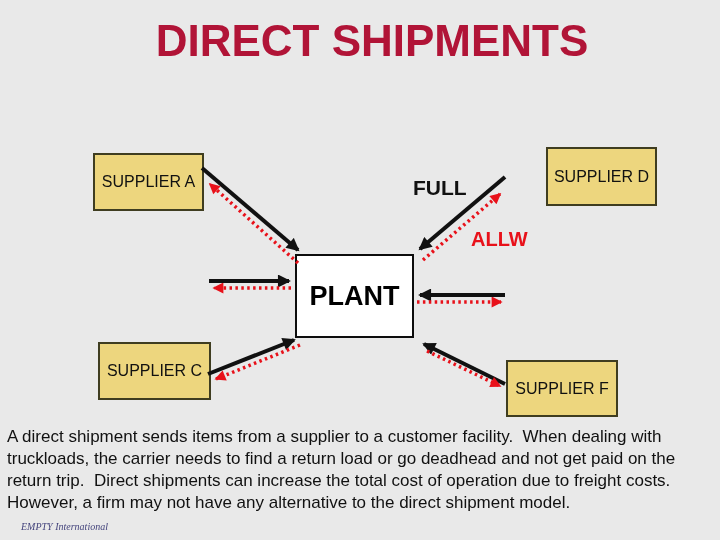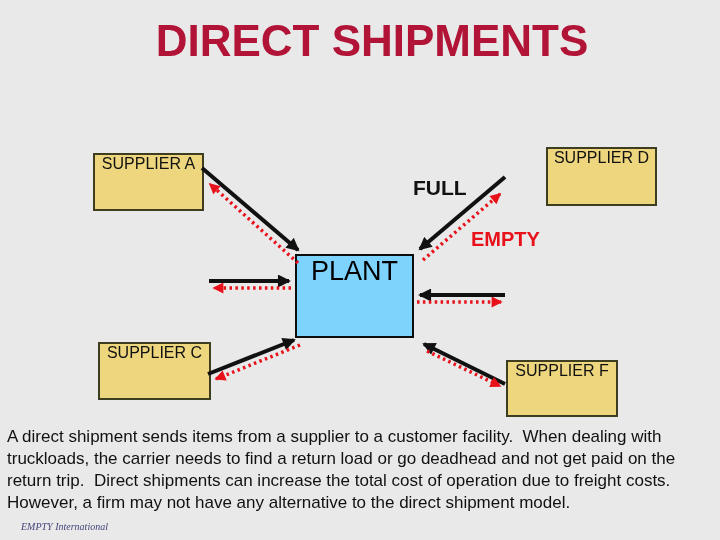--- a/index.html
+++ b/index.html
@@ -9,35 +9,35 @@
     font-family:"Liberation Sans", sans-serif;
   }
   .title {
     position:absolute; top:22px; left:12px; width:720px;
     text-align:center; font-size:44px; line-height:38px;
     font-weight:bold; color:#b11437;
   }
   .arrows { position:absolute; top:0; left:0; width:720px; height:540px; pointer-events:none; z-index:3; }
   .node {
     position:absolute; z-index:2;
-    display:flex; align-items:flex-start; justify-content:center;
+    display:flex; align-items:center; justify-content:center;
     background:#edd67e; border:2px solid #3f3d20;
     font-size:16px; color:#111; box-sizing:border-box;
     white-space:nowrap;
   }
   #sup-a { left:93px;  top:153px; width:111px; height:58px; }
   #sup-b { left:98px;  top:255px; width:110px; height:58px; }
   #sup-c { left:98px;  top:342px; width:113px; height:58px; }
   #sup-d { left:506px; top:147px; width:111px; height:59px;margin-left:40px; }
   #sup-e { left:507px; top:264px; width:110px; height:58px; }
   #sup-f { left:506px; top:360px; width:112px; height:57px; }
   #plant {
     left:295px; top:254px; width:119px; height:84px;
-    background:#7dd3fc; border:2px solid #0d0d0d;
-    font-size:27px; font-weight:normal; color:#000;
+    background:#ffffff; border:2px solid #0d0d0d;
+    font-size:27px; font-weight:bold; color:#000;
   }
   .full-label {
     position:absolute; left:413px; top:176px; z-index:2;
     font-size:21px; font-weight:bold; color:#111;
   }
   .empty-label {
     position:absolute; left:471px; top:228px; z-index:2;
     font-size:20px; font-weight:bold; color:#e8111a;
   }
   .body-text {
@@ -68,21 +68,21 @@
     <span>SUPPLIER D</span>
   </div>
   <div class="node" id="sup-f">
     <span>SUPPLIER F</span>
   </div>
   <div class="node" id="plant">
     <span>PLANT</span>
   </div>
 
   <div class="full-label">FULL</div>
-  <div class="empty-label">EMPTY</div>
+  <div class="empty-label">ALLW</div>
 
   <svg class="arrows" width="720" height="540" viewBox="0 0 720 540">
     <defs>
       <marker id="mb" viewBox="0 0 10 10" refX="8.5" refY="5" markerWidth="15" markerHeight="13" orient="auto" markerUnits="userSpaceOnUse">
         <path d="M0 0 L10 5 L0 10 z" fill="#111111"></path>
       </marker>
       <marker id="mr" viewBox="0 0 10 10" refX="8.5" refY="5" markerWidth="12" markerHeight="11" orient="auto" markerUnits="userSpaceOnUse">
         <path d="M0 0 L10 5 L0 10 z" fill="#e8111a"></path>
       </marker>
     </defs>

